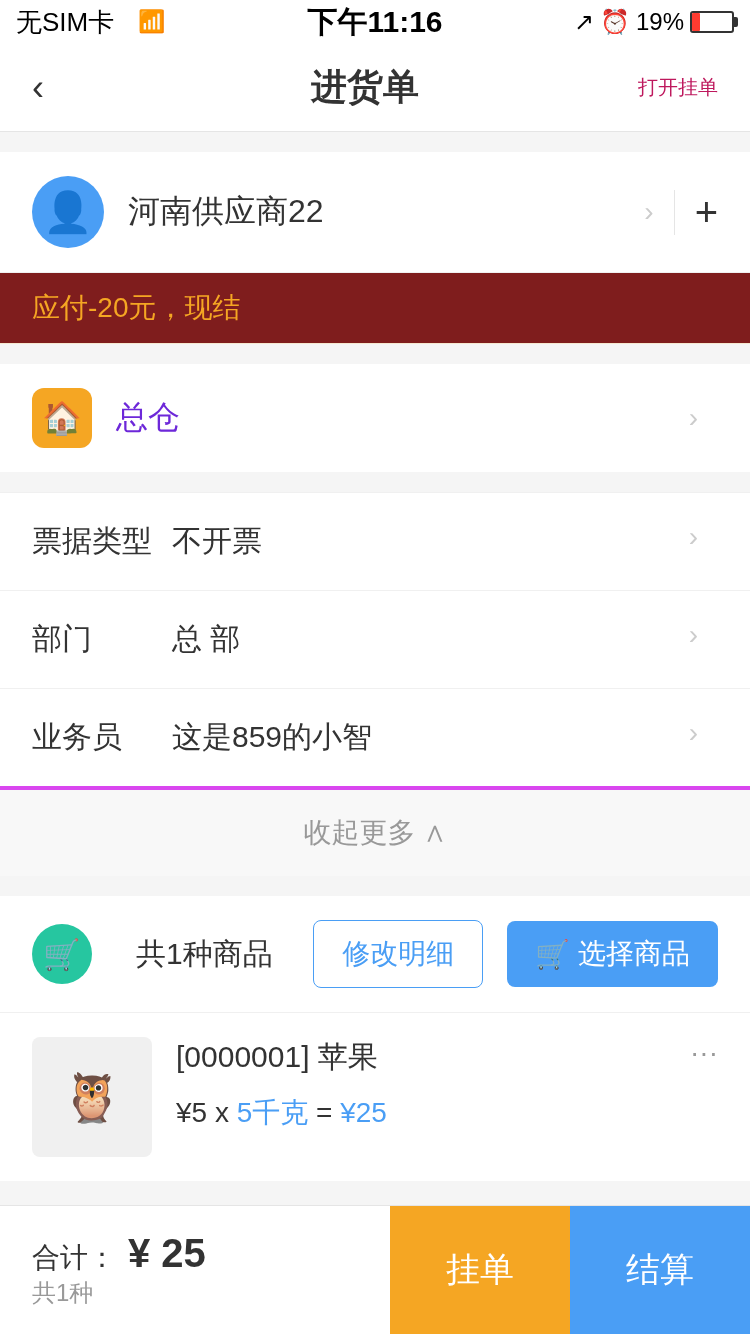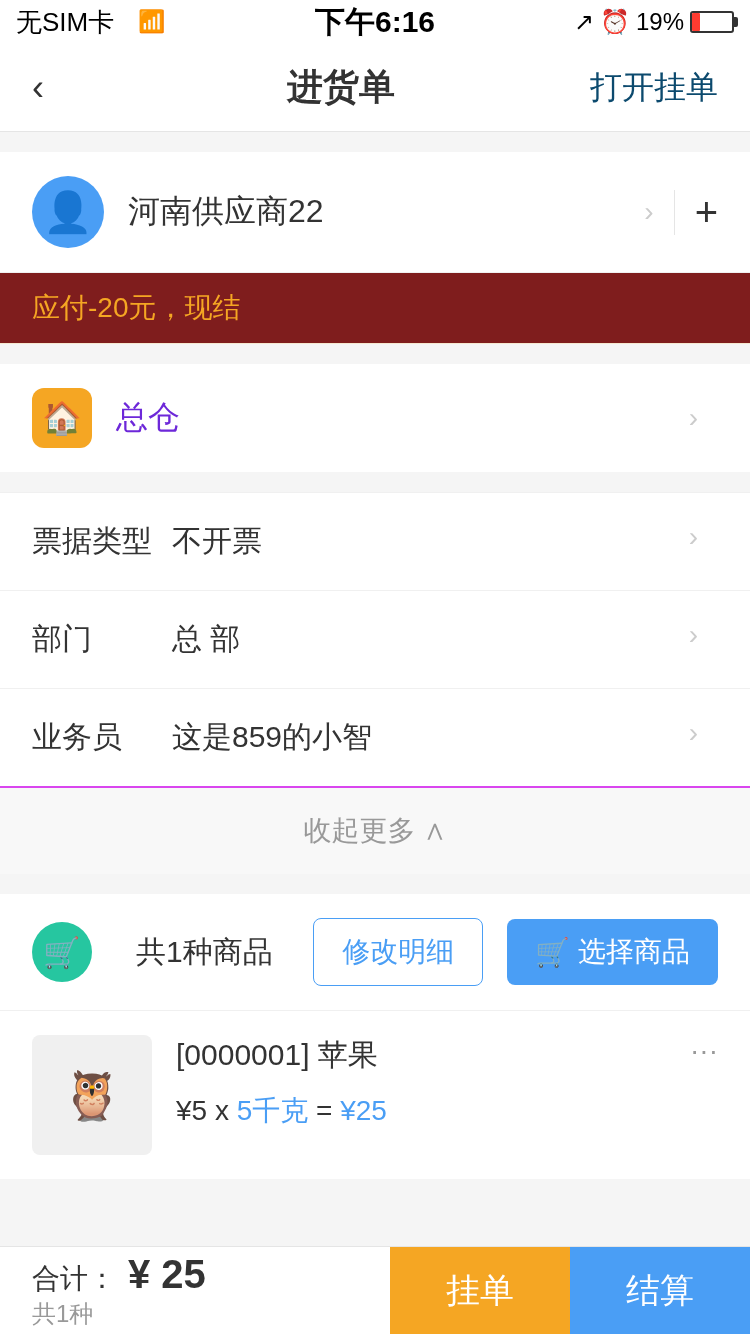--- a/index.html
+++ b/index.html
@@ -84,22 +84,22 @@
       color: #333;
       cursor: pointer;
       width: 60px;
     }
     .nav-title {
       font-size: 36px;
       font-weight: 600;
       color: #333;
     }
     .nav-action {
-      font-size: 32px;
-      color: #0c4a6e;
+      font-size: 20px;
+      color: #be185d;
       cursor: pointer;
     }
 
     
     .section-gap {
       height: 20px;
       background: #f5f5f5;
     }
 
     
@@ -210,21 +210,21 @@
     }
 
     
     .collapse-bar {
       background: #f8f8f8;
       padding: 24px;
       text-align: center;
       font-size: 28px;
       color: #999;
       cursor: pointer;
-      border-top: 2px solid #d946ef;
+      border-top: 4px solid #d946ef;
     }
 
     
     .products-header {
       background: #fff;
       display: flex;
       align-items: center;
       padding: 24px 32px;
       gap: 24px;
     }
@@ -312,21 +312,21 @@
       cursor: pointer;
       padding-left: 16px;
     }
 
     
     .bottom-bar {
       position: fixed;
       bottom: 0;
       left: 0;
       width: 750px;
-      height: 88px;
+      height: 129px;
       display: flex;
       align-items: stretch;
       background: #fff;
       border-top: 1px solid #e5e5e5;
     }
     .bottom-total {
       flex: 1;
       display: flex;
       flex-direction: column;
       justify-content: center;
@@ -380,21 +380,21 @@
     }
   </style>
 </head>
 <body>
 
 <div class="status-bar">
   <div class="status-bar-left">
     <span>无SIM卡</span>
     <span class="wifi-icon">📶</span>
   </div>
-  <div class="status-bar-center">下午6:16</div>
+  <div class="status-bar-center">下午11:16</div>
   <div class="status-bar-right">
     <span>↗</span>
     <span>⏰</span>
     <span>19%</span>
     <div class="battery">
       <div class="battery-fill"></div>
     </div>
   </div>
 </div>
 

